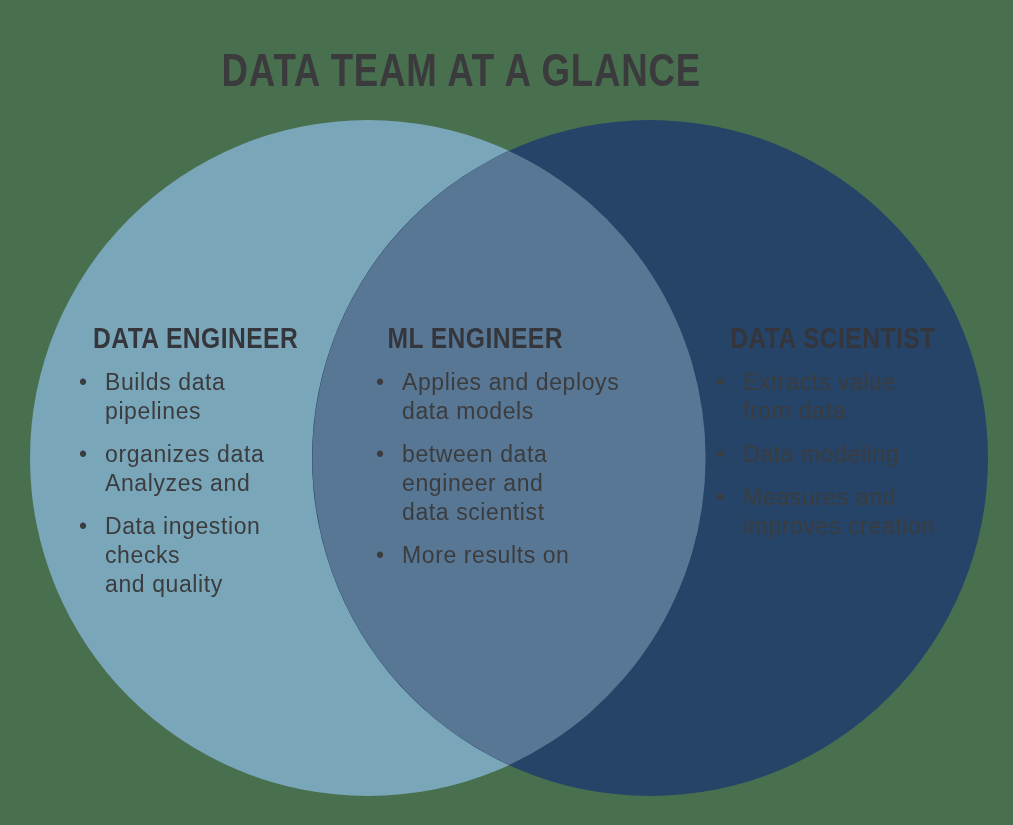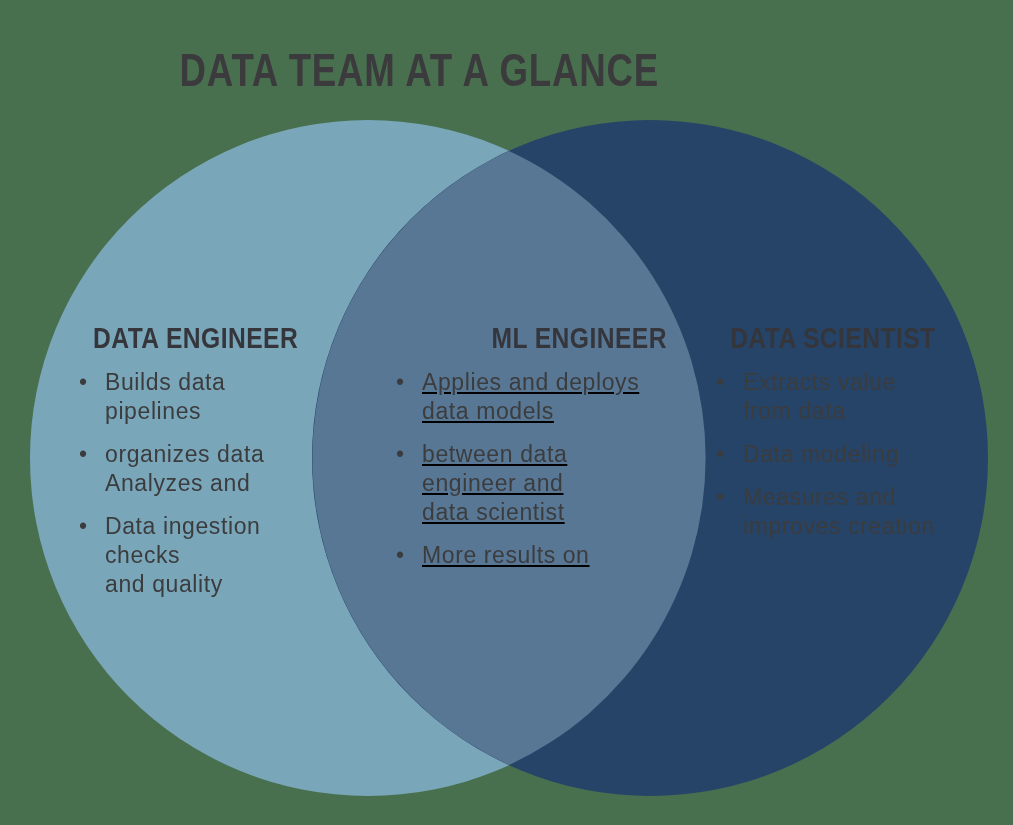--- a/index.html
+++ b/index.html
@@ -20,40 +20,41 @@
     top: 0;
     width: 1013px;
     height: 825px;
   }
   .title-wrap {
     position: absolute;
     left: 0;
     top: 42px;
     width: 839px;
     text-align: center;
+    padding-left: 42px;
   }
   .title-text {
     display: inline-block;
     font-size: 47px;
     font-weight: 700;
     color: #3B3B3D;
     letter-spacing: 1px;
     transform: scaleX(0.78);
     transform-origin: center;
     white-space: nowrap;
   }
   .column {
     position: absolute;
     top: 320px;
   }
   .col-left   { left: 75px;  width: 240px; }
-  .col-middle { left: 392px; width: 290px; text-decoration: underline; }
+  .col-middle { left: 372px; width: 290px; }
   .col-right  { left: 712px; width: 240px; }
   .section-heading {
-    text-align: right;
+    text-align: left;
     line-height: 36px;
     height: 36px;
   }
   .section-heading .heading-text {
     display: inline-block;
     font-size: 29px;
     font-weight: 700;
     color: #35363C;
     letter-spacing: 0.5px;
     transform: scaleX(0.85);

